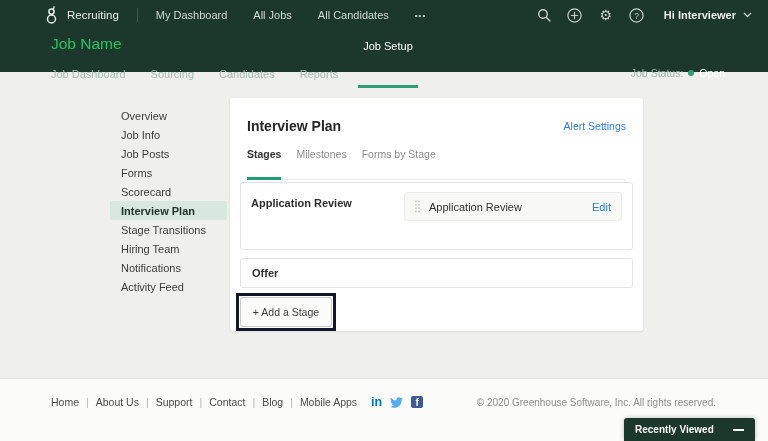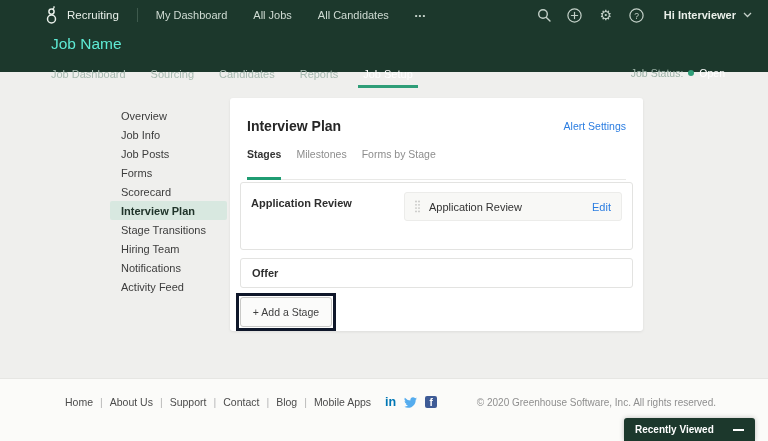--- a/index.html
+++ b/index.html
@@ -12,24 +12,24 @@
   .logo { display:flex; align-items:center; cursor:pointer; }
   .product { color:#e8efe9; font-size:11.5px; margin-left:8px; cursor:pointer; }
   .tb-divider { width:1px; height:14px; background:#3e5a4d; margin:0 18px; }
   .tb-nav { display:flex; gap:26px; align-items:center; }
   .tb-link { color:#cfdbd3; font-size:11px; cursor:pointer; white-space:nowrap; }
   .tb-overflow { color:#cfdbd3; font-size:8px; letter-spacing:1px; cursor:pointer; }
   .tb-right { margin-left:auto; display:flex; align-items:center; gap:15px; }
   .tb-icon { width:16px; height:16px; display:flex; align-items:center; justify-content:center; color:#c3d0c8; cursor:pointer; font-size:14px; line-height:1; }
   .user { color:#e9efe9; font-size:11px; font-weight:bold; display:flex; align-items:center; gap:7px; cursor:pointer; margin-left:4px; }
   .job-title-row { height:26px; padding:5px 0 0 51px; }
-  .job-title { color:#5eead4; font-size:15.5px; }
+  .job-title { color:#22c55e; font-size:15.5px; }
   .job-tabs-row { display:flex; align-items:flex-end; padding:0 43px 0 51px; height:32px; }
   .job-tabs { display:flex; gap:25px; }
-  .job-tab { color:#a7bab0; font-size:11px; padding-bottom:8px; cursor:pointer; white-space:nowrap; }
+  .job-tab { color:#a7bab0; font-size:11px; padding-bottom:8px; cursor:pointer; white-space:nowrap;margin-top:28px; }
   .job-tab.active { color:#fff; border-bottom:3px solid #2f9e78; padding:0 5px 5px; margin:0 -5px; }
   .job-status { margin-left:auto; display:flex; align-items:center; gap:5px; padding-bottom:9px; font-size:10.5px; }
   .job-status .lbl { color:#9db3a8; }
   .job-status .dot { width:6px; height:6px; border-radius:50%; background:#2f9e78; }
   .job-status .val { color:#fff; }
 
   
   .content { position:absolute; top:88px; left:0; right:0; bottom:63px; background:#efefed; }
   .sidebar { position:absolute; left:110px; top:18px; width:117px; }
   .side-item { font-size:11px; color:#3c3c3c; padding:4px 11px 3px; cursor:pointer; border-radius:2px; white-space:nowrap; }
@@ -49,21 +49,21 @@
   .offer .stage-name { padding-top:0; width:auto; }
   .interview-row { flex:1; background:#f8f8f6; border:1px solid #ececea; border-radius:3px; height:29px; display:flex; align-items:center; padding:0 10px; }
   .drag { display:flex; cursor:grab; }
   .interview-name { font-size:11px; color:#333; margin-left:9px; }
   .edit-link { margin-left:auto; font-size:11px; color:#2b7de1; cursor:pointer; }
   .add-wrap { display:inline-block; border:3px solid #0f172a; margin:5px 0 0 -4px; padding:1px; }
   .add-btn { display:block; background:#fbfbfa; border:1px solid #c9c9c7; border-radius:3px; font-size:10.5px; color:#3f3f3f; padding:8px 0; width:92px; text-align:center; cursor:pointer; font-family:inherit; }
 
   
   .footer { position:absolute; left:0; right:0; bottom:0; height:63px; background:#fbfbf9; border-top:1px solid #e6e6e3; display:flex; align-items:center; padding:0 52px 16px 51px; }
-  .f-links { display:flex; align-items:center; gap:7px; font-size:10.5px; color:#4c4c4c;margin-left:14px; }
+  .f-links { display:flex; align-items:center; gap:7px; font-size:10.5px; color:#4c4c4c; }
   .f-link { cursor:pointer; white-space:nowrap; }
   .f-sep { color:#b5b5b5; }
   .socials { display:flex; align-items:center; gap:8px; margin-left:14px; }
   .li-icon { color:#0077b5; font-weight:bold; font-size:12.5px; cursor:pointer; line-height:1; }
   .tw-icon { cursor:pointer; display:flex; }
   .fb-icon { width:12px; height:12px; background:#3e5b96; color:#fff; font-size:10px; font-weight:bold; border-radius:2px; display:flex; align-items:flex-end; justify-content:center; line-height:1.1; cursor:pointer; }
   .copyright { margin-left:auto; font-size:10px; color:#8f8f8f; }
 
   .recently { position:absolute; right:13px; bottom:0; width:131px; height:23px; background:#1c382c; border-radius:3px 3px 0 0; display:flex; align-items:center; padding:0 11px; box-shadow:0 0 5px rgba(0,0,0,.25); cursor:pointer; }
   .recently .lbl { color:#fff; font-size:10px; font-weight:bold; }

